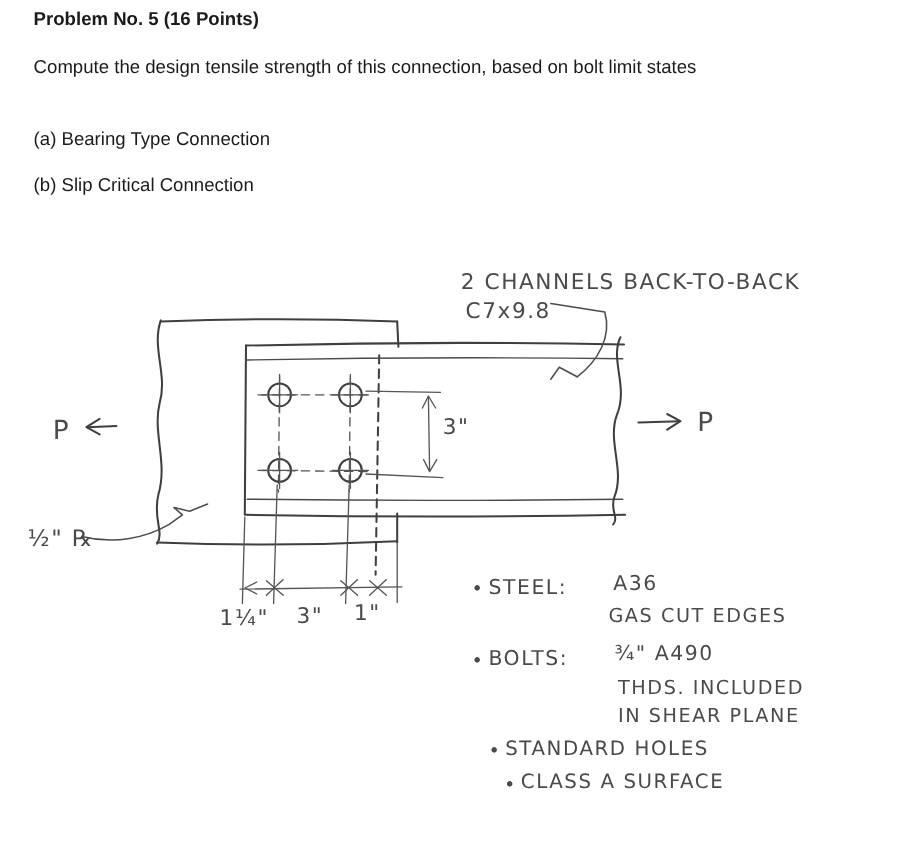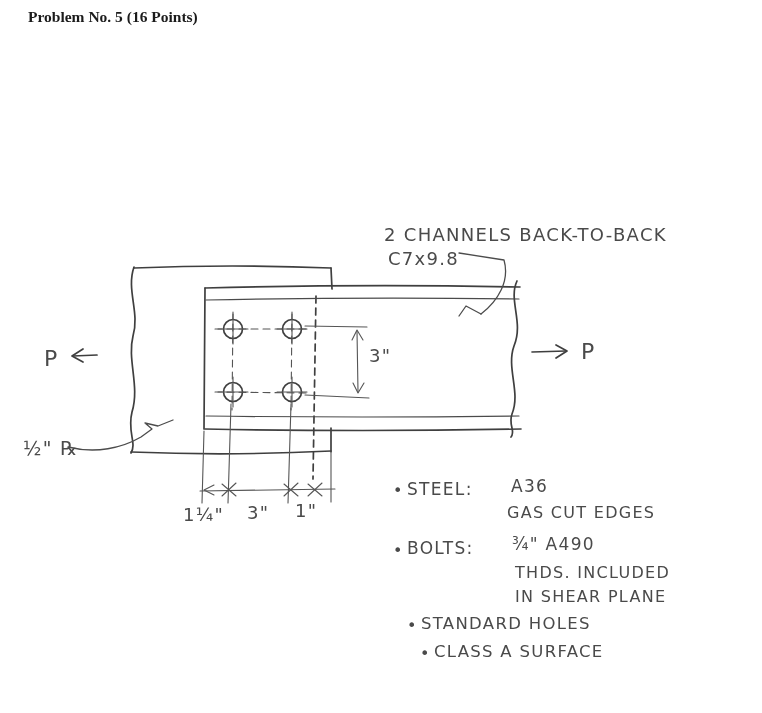--- a/index.html
+++ b/index.html
@@ -1,38 +1,41 @@
 <!DOCTYPE html>
 <html><head>
 <meta charset="utf-8">
 <style>
   html,body{margin:0;padding:0;background:#ffffff;}
   .page{position:relative;width:762px;height:713px;background:#ffffff;overflow:hidden;
         font-family:"Liberation Sans",sans-serif;}
   .pline{position:absolute;left:28px;font-size:15.5px;color:#1b1b1b;white-space:nowrap;
-         font-family:Liberation Serif, serif;}
+         font-family:Liberation Sans, sans-serif;}
   .t-title{top:8px;font-weight:700;}
   .t-s1{top:48px;}
   .t-s2{top:70px;}
   .t-a{top:108px;}
   .t-b{top:146px;}
   svg.sketch{position:absolute;left:0;top:0;}
   .sk{fill:none;stroke:#3f3f3f;stroke-width:1.7;stroke-linecap:round;stroke-linejoin:round;}
   .skt{fill:none;stroke:#4a4a4a;stroke-width:1.2;stroke-linecap:round;}
   .thin{fill:none;stroke:#555555;stroke-width:1.1;stroke-linecap:round;stroke-linejoin:round;}
   .thin2{fill:none;stroke:#4c4c4c;stroke-width:1.3;stroke-linecap:round;stroke-linejoin:round;}
   .dash{stroke-dasharray:7 5;}
   .hw{font-family:"DejaVu Sans",sans-serif;fill:#4a4a4a;letter-spacing:1.3px;}
 </style>
 </head>
 <body>
 
 <div class="page">
 
   <div class="pline t-title">Problem No. 5 (16 Points)</div>
+  <div class="pline t-s1">Compute the design tensile strength of this connection, based on bolt limit states</div>
+  <div class="pline t-a">(a) Bearing Type Connection</div>
+  <div class="pline t-b">(b) Slip Critical Connection</div>
 
   <svg class="sketch" width="762" height="713" viewBox="0 0 762 713">
 
     <g>
       <path class="sk" d="M134,267 C126,290 140,312 133,336 C127,360 140,386 132,412 C127,432 137,443 131,453"></path>
       <path class="sk" d="M134,268 Q232,264 331,268"></path>
       <path class="sk" d="M131,452 Q231,456 331,451"></path>
       <path class="sk" d="M331,268 L332,289"></path>
       <path class="sk" d="M331,428 L331,452"></path>
       <path class="sk dash" d="M316,296 L313,479"></path>

